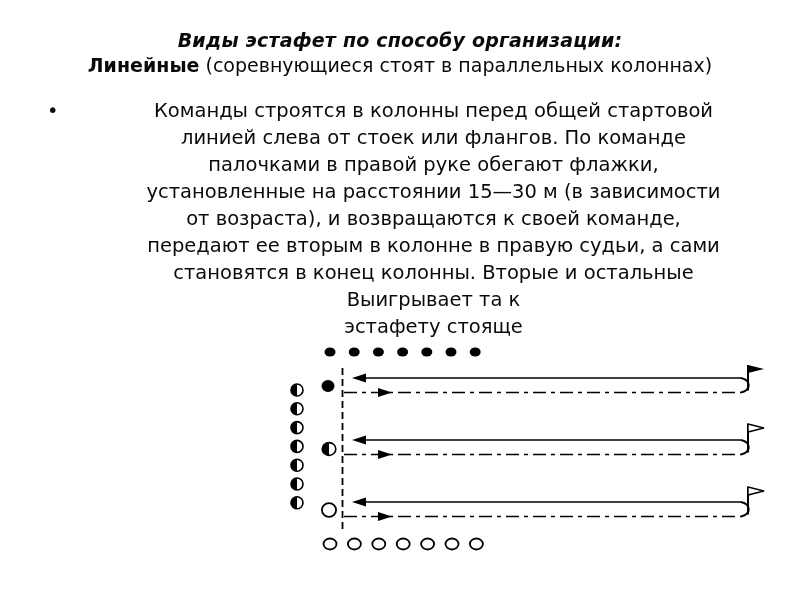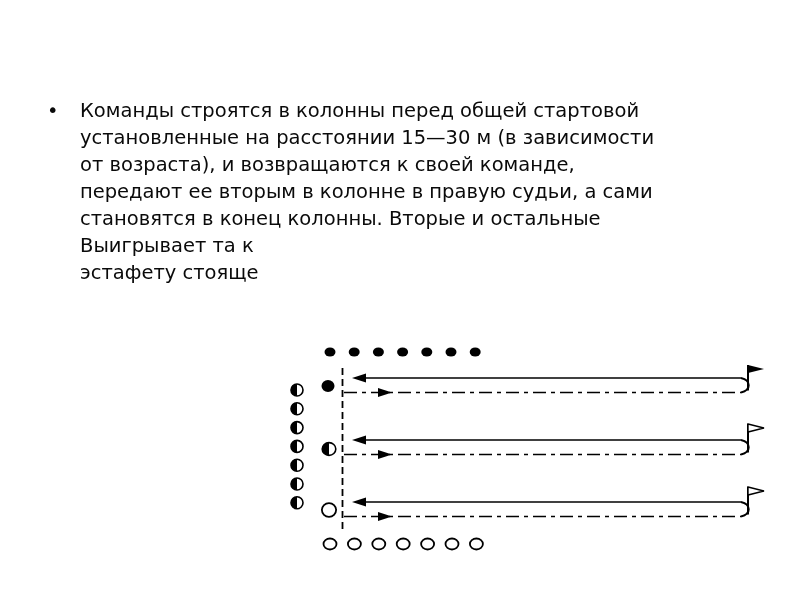--- a/index.html
+++ b/index.html
@@ -28,42 +28,48 @@
   .body-block {
     position: absolute;
     left: 47px; top: 97px;
     width: 740px;
     font-size: 19.5px;
     line-height: 27px;
     white-space: nowrap;
   }
   .bullet-row { display: flex; }
   .bullet-marker { width: 33px; flex: 0 0 33px; }
-  .lines { flex: 1; }
+  .lines { flex: 1; text-align: center; }
   .body-line { white-space: nowrap; }
 
   .diagram-box {
     position: absolute;
     left: 268px; top: 338px;
     width: 522px; height: 230px;
     background: #ffffff;
   }
   .diagram-box svg { display: block; }
 </style>
 </head>
 <body>
 
 <div class="slide">
 
+  <div class="title-block">
+    <div class="title-line1">Виды эстафет по способу организации:</div>
+    <div class="title-line2"><span class="b">Линейные</span><span> (соревнующиеся стоят в параллельных колоннах)</span></div>
+  </div>
 
   <div class="body-block">
     <div class="bullet-row">
       <div class="bullet-marker">•</div>
       <div class="lines">
         <div class="body-line">Команды строятся в колонны перед общей стартовой</div>
+        <div class="body-line">линией слева от стоек или флангов. По команде</div>
+        <div class="body-line">палочками в правой руке обегают флажки,</div>
         <div class="body-line">установленные на расстоянии 15—30 м (в зависимости</div>
         <div class="body-line">от возраста), и возвращаются к своей команде,</div>
         <div class="body-line">передают ее вторым в колонне в правую судьи, а сами</div>
         <div class="body-line">становятся в конец колонны. Вторые и остальные</div>
         <div class="body-line">Выигрывает та к</div>
         <div class="body-line">эстафету стояще</div>
       </div>
     </div>
   </div>
 

